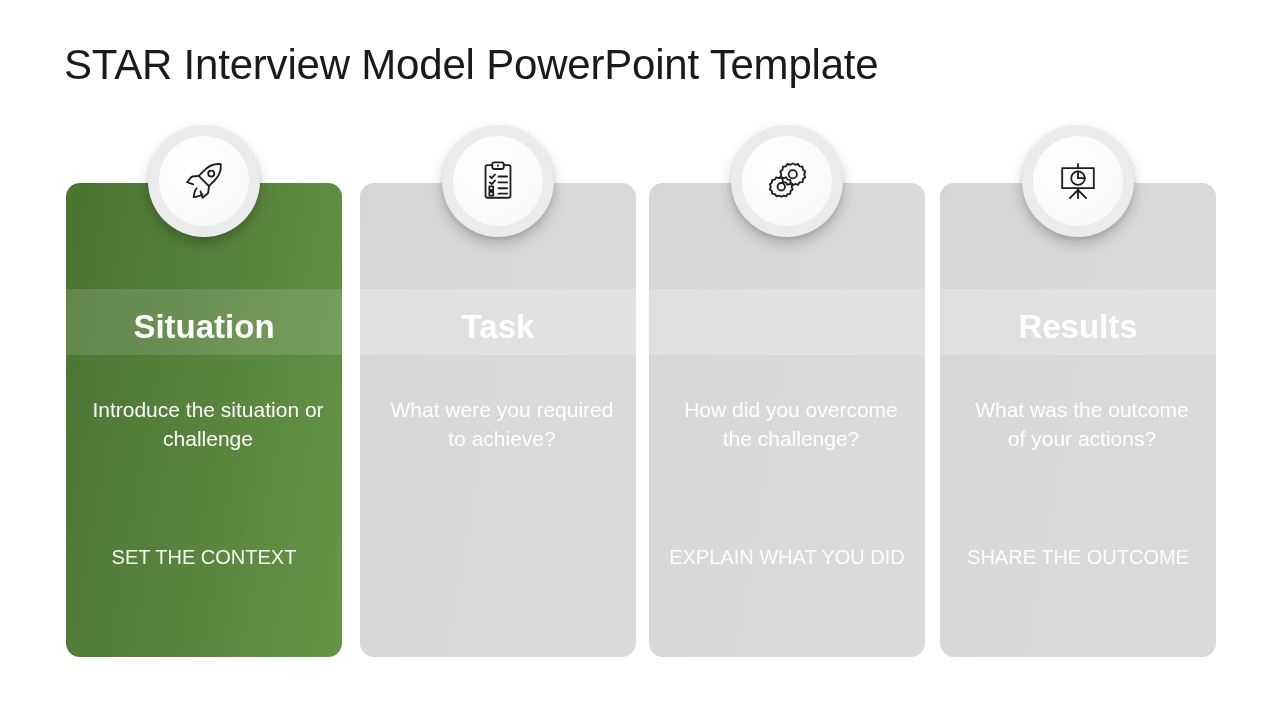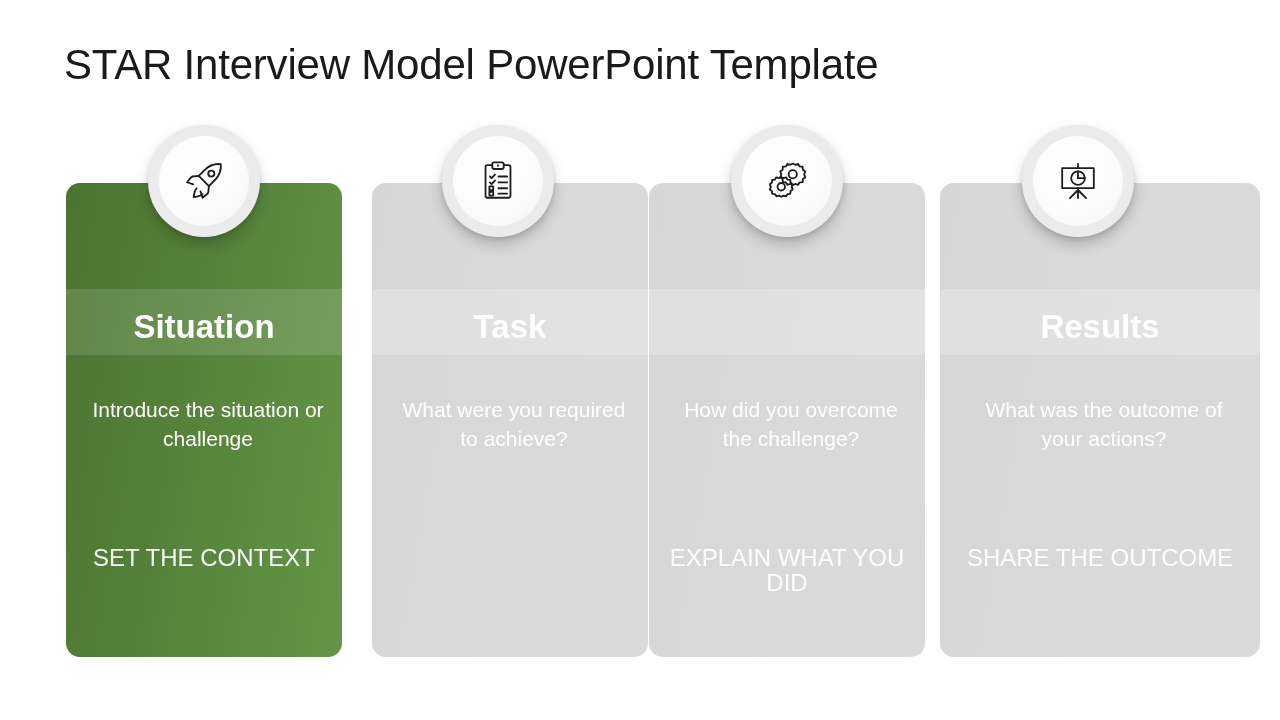--- a/index.html
+++ b/index.html
@@ -44,23 +44,23 @@
 
   .card {
     position: absolute;
     top: 0;
     width: 276px;
     height: 474px;
     border-radius: 14px;
     overflow: hidden;
   }
   .card.c0 { left: 0px; }
-  .card.c1 { left: 294px; margin-left: 12px; }
+  .card.c1 { left: 294px; }
   .card.c2 { left: 583px; }
-  .card.c3 { left: 874px; padding-left: 44px; }
+  .card.c3 { left: 874px; }
 
   
   .card.green {
     background: linear-gradient(100deg, #4b7430 0%, #55803a 40%, #659547 100%);
   }
   
   .card.gray {
     background: linear-gradient(100deg, #d6d6d6 0%, #d9d9d9 50%, #dadada 100%);
   }
 
@@ -110,21 +110,21 @@
     color: #ffffff;
     line-height: 29px;
   }
 
   .card-caption {
     position: absolute;
     top: 362px;
     left: 18px;
     right: 18px;
     text-align: center;
-    font-size: 24px;
+    font-size: 20px;
     font-weight: 400;
     color: rgba(255, 255, 255, 0.94);
     line-height: 25px;
   }
 
   
   .badge {
     position: absolute;
     top: 125px;
     width: 112px;

